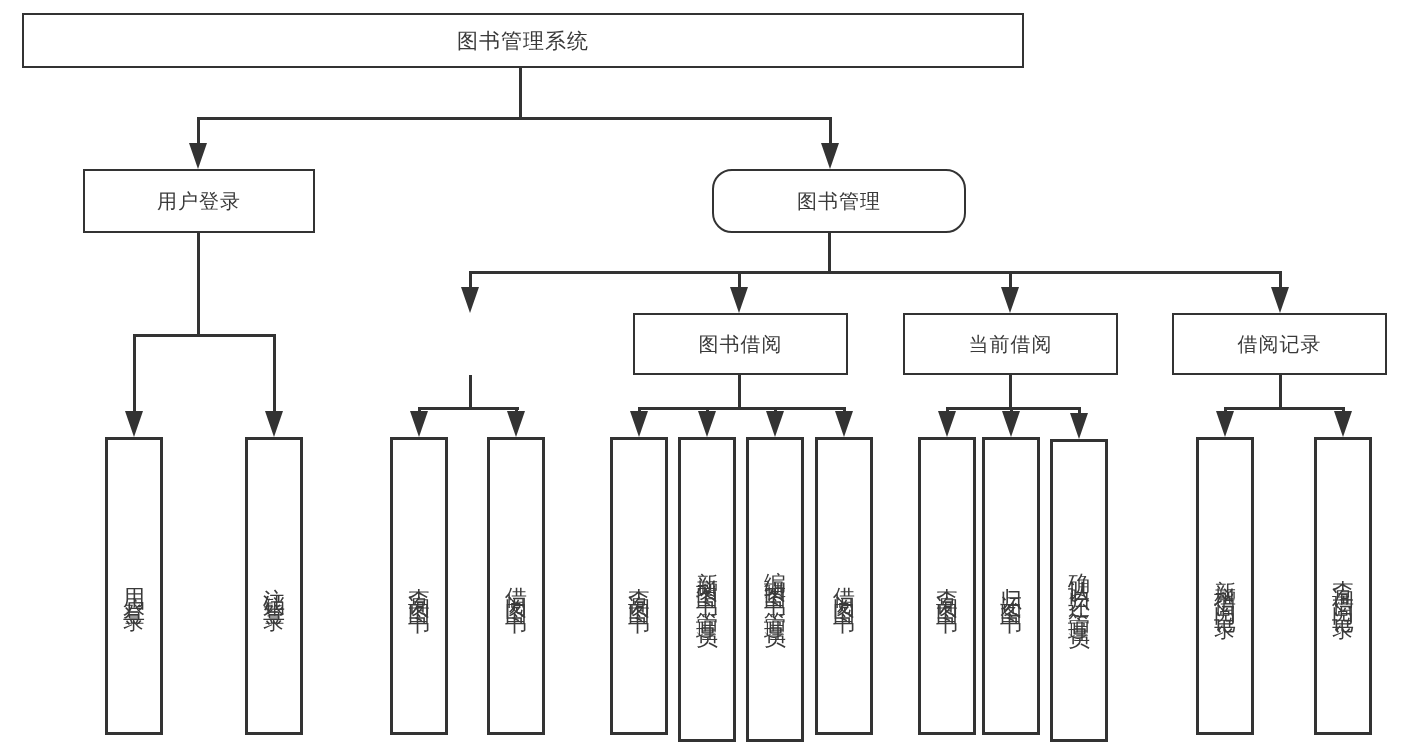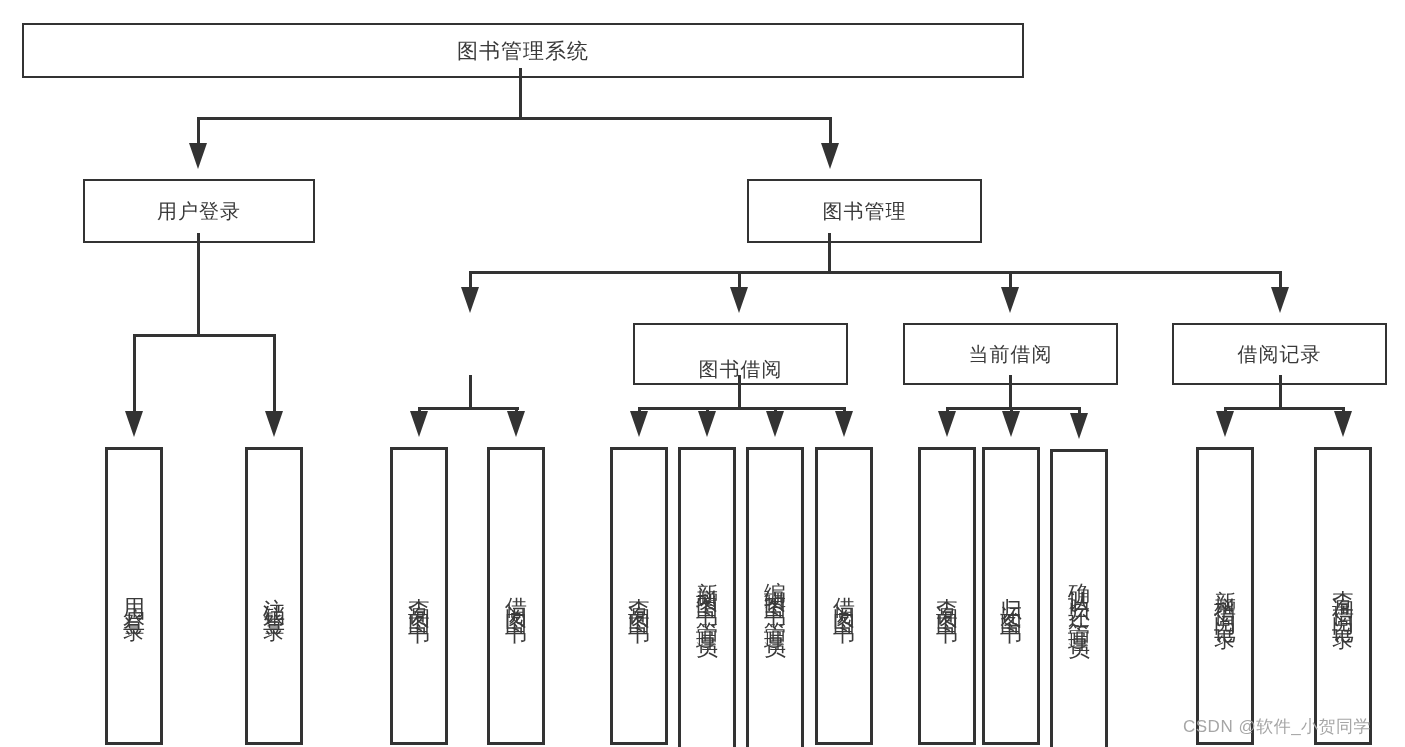--- a/index.html
+++ b/index.html
@@ -21,21 +21,20 @@
     overflow: hidden;
   }
   .box {
     position: absolute;
     background: var(--background);
     border: 2.5px solid var(--line);
     display: flex;
     align-items: center;
     justify-content: center;
     color: var(--text);
-    margin-top: 10px;
   }
   .box.root  { border-width: 2.5px; }
   .box.leaf  { border-width: 3px; }
   .title-text { font-size: 21px; letter-spacing: 1px; }
   .hdr-text   { font-size: 20px; letter-spacing: 1px; }
   .leaf-text {
     writing-mode: vertical-rl;
     text-orientation: mixed;
     font-size: 22px;
     letter-spacing: 8px;
@@ -68,26 +67,26 @@
 <div class="canvas">
 
   <div class="box root" style="left:22px; top:13px; width:1002px; height:55px;">
     <span class="title-text">图书管理系统</span>
   </div>
 
   <div class="box" style="left:83px; top:169px; width:232px; height:64px;">
     <span class="hdr-text">用户登录</span>
   </div>
 
-  <div class="box" style="left:747px; top:169px; width:235px; height:64px;">
+  <div class="box" style="left:712px; top:169px; width:254px; height:64px;border-radius:20px;">
     <span class="hdr-text">图书管理</span>
   </div>
 
 
-  <div class="box" style="left:633px; top:313px; width:215px; height:62px;align-items:flex-end;">
+  <div class="box" style="left:633px; top:313px; width:215px; height:62px;">
     <span class="hdr-text">图书借阅</span>
   </div>
 
   <div class="box" style="left:903px; top:313px; width:215px; height:62px;align-items:center;">
     <span class="hdr-text">当前借阅</span>
   </div>
 
   <div class="box" style="left:1172px; top:313px; width:215px; height:62px;">
     <span class="hdr-text">借阅记录</span>
   </div>
@@ -188,15 +187,14 @@
   <div class="vline" style="left:1078px; top:407px; height:8px;"></div>
   <div class="arrow" style="left:1070px; top:413px;"></div>
 
   <div class="vline" style="left:1279px; top:375px; height:34px;"></div>
   <div class="hline" style="left:1224px; top:407px; width:121px;"></div>
   <div class="vline" style="left:1224px; top:407px; height:8px;"></div>
   <div class="arrow" style="left:1216px; top:411px;"></div>
   <div class="vline" style="left:1342px; top:407px; height:8px;"></div>
   <div class="arrow" style="left:1334px; top:411px;"></div>
 
-  <div class="watermark">CSDN @软件_小贺同学</div>
 
 </div>
 
 </body></html>

